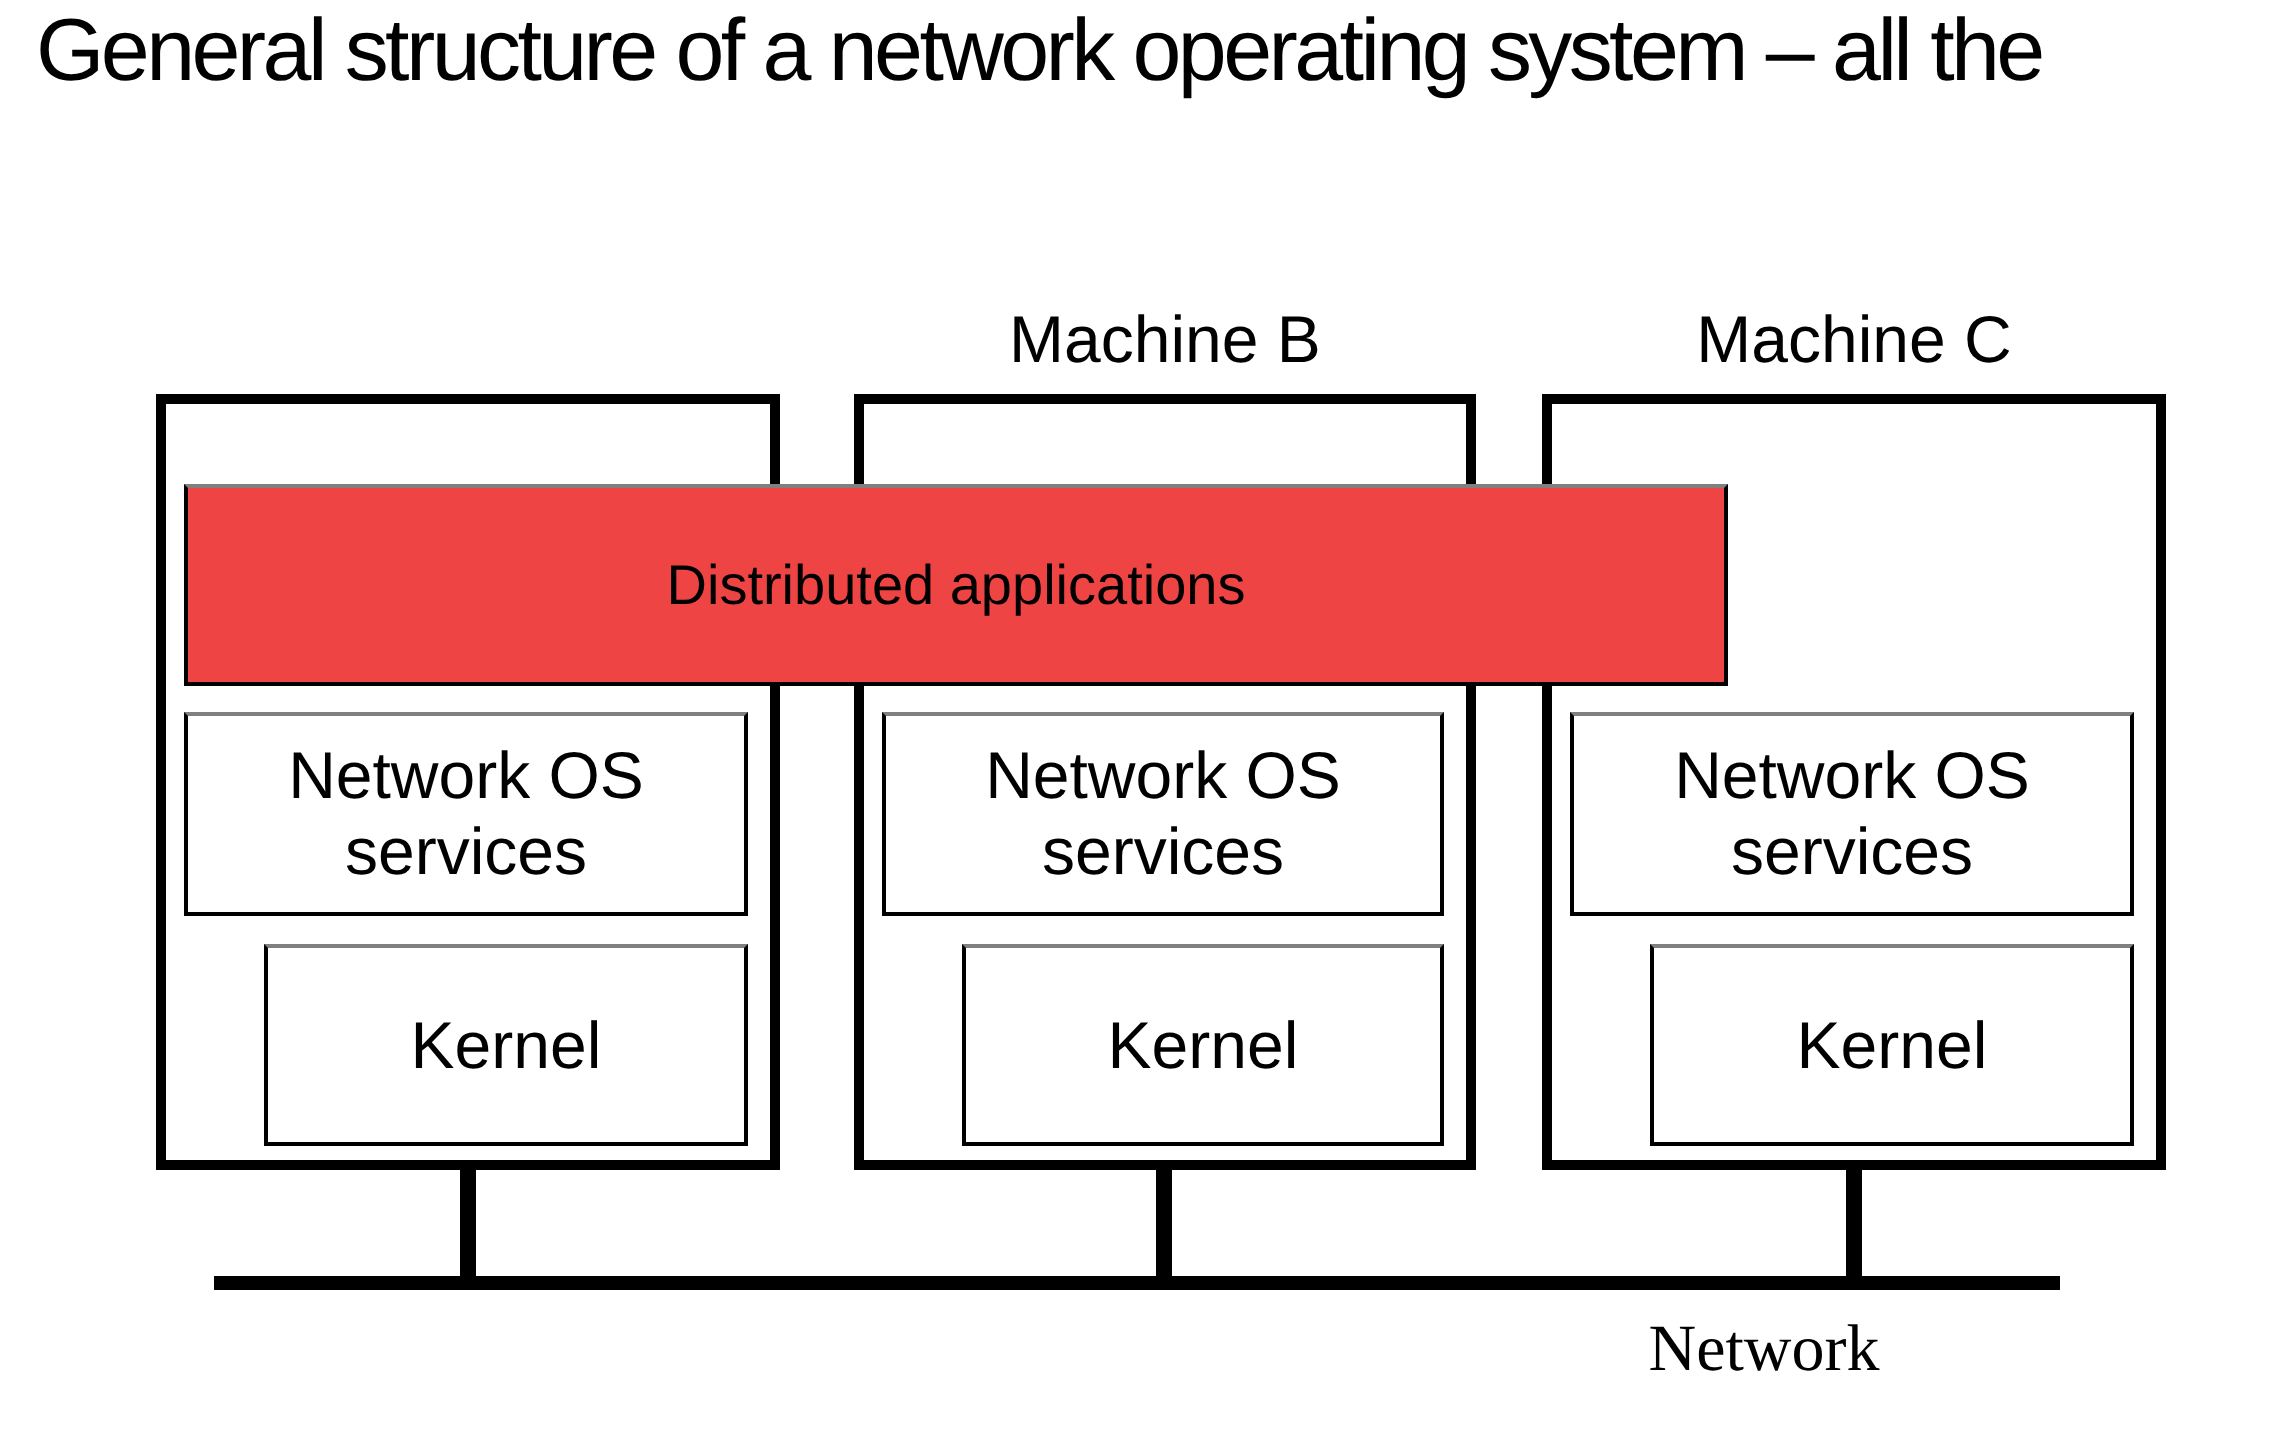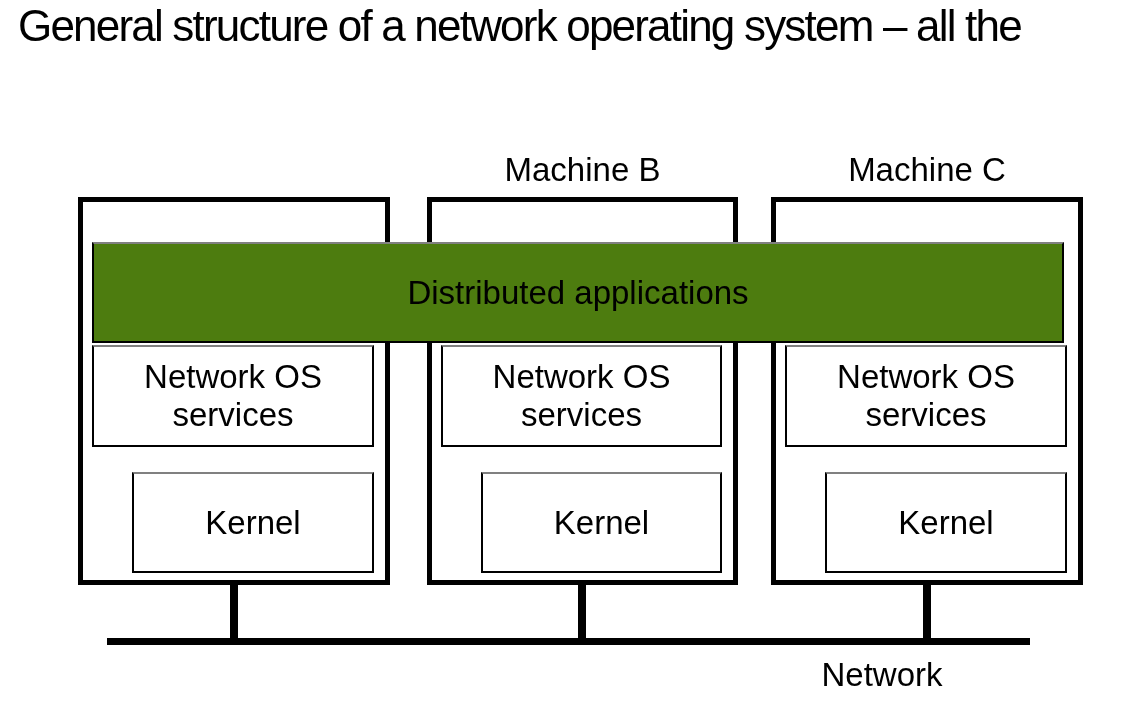--- a/index.html
+++ b/index.html
@@ -62,40 +62,40 @@
     border: 2px solid #000000;
     box-sizing: border-box;
     background: #ffffff;
     display: flex;
     align-items: center;
     justify-content: center;
     text-align: center;
     font-size: 33px;
     line-height: 38px;
   }
-  .nos-box    { top: 143px; height: 102px; border-top-color: #808080; }
+  .nos-box    { top: 154px; height: 102px; border-top-color: #808080; }
   .kernel-box { top: 270px; height: 101px; border-top-color: #808080; margin-left: 40px; }
   .inner-label { white-space: pre-line; }
 
   
   #dist-app {
     position: absolute;
     left: 92px;
     top: 242px;
-    width: 972px;
+    width: 772px;
     height: 101px;
     border: 2px solid #000000;
     border-top-color: #808080;
     box-sizing: border-box;
-    background: #4d7c0f;
+    background: #ef4444;
     z-index: 5;
     display: flex;
     align-items: center;
     justify-content: center;
-    font-size: 33px;
+    font-size: 28px;
     white-space: nowrap;
   }
 
   
   .connector {
     position: absolute;
     top: 581px;
     width: 8px;
     height: 63px;
     background: #000000;
@@ -116,20 +116,21 @@
   }
   #network-label {
     position: absolute;
     left: 782px;
     top: 656px;
     width: 200px;
     text-align: center;
     font-size: 33px;
     line-height: 38px;
     white-space: nowrap;
+    font-family: Liberation Serif, serif;
   }
 </style>
 </head>
 <body>
 
 <div id="stage">
 
   <div id="title-line-1" class="title-line">General structure of a network operating system – all the</div>
 
   <div class="machine-label pos-b">Machine B</div>

